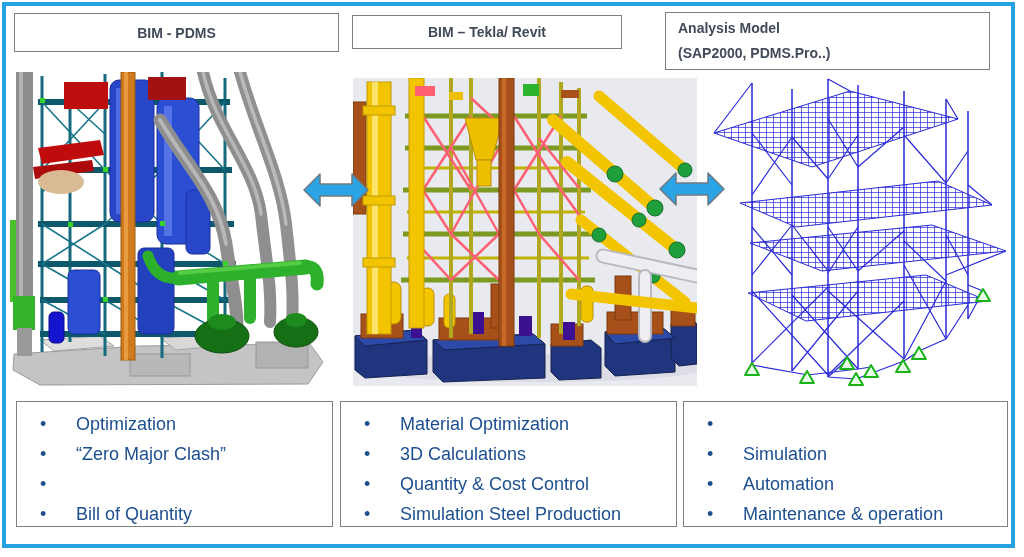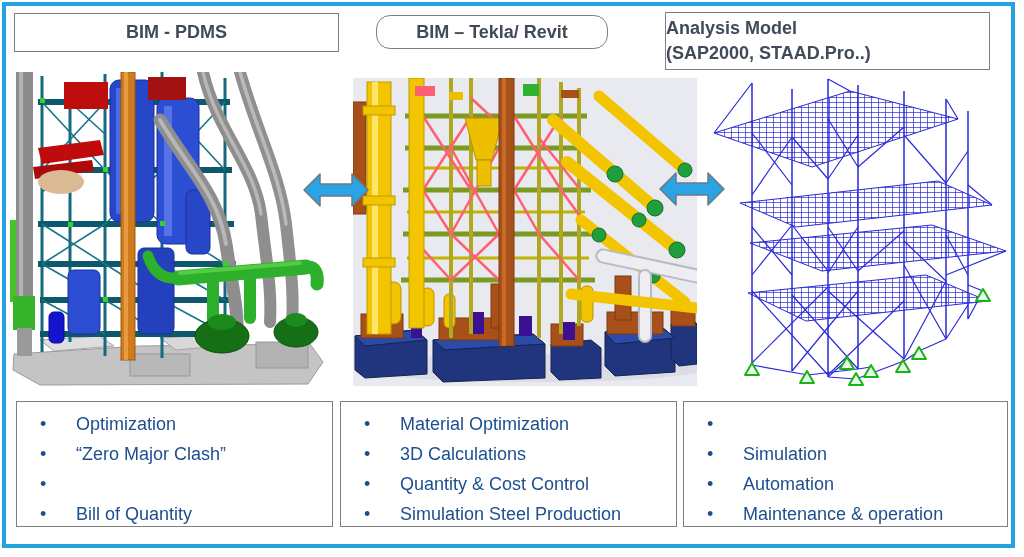--- a/index.html
+++ b/index.html
@@ -1,26 +1,26 @@
 <!DOCTYPE html>
 <html><head>
 <meta charset="utf-8">
 <style>
   html,body{margin:0;padding:0;}
   body{width:1024px;height:557px;position:relative;background:#ffffff;
        font-family:"Liberation Sans",sans-serif;overflow:hidden;}
   .slide-border{position:absolute;left:2px;top:2px;width:1013px;height:546px;
        border:4px solid #25a2e0;box-sizing:border-box;pointer-events:none;}
   .tbox{position:absolute;background:#ffffff;border:1.5px solid #7f7f7f;box-sizing:border-box;
-       color:#414a59;font-weight:bold;font-size:18px;}
+       color:#414a59;font-weight:bold;font-size:14px;}
   .tcenter{display:flex;align-items:center;justify-content:center;}
   #t1{left:14px;top:13px;width:325px;height:39px;}
-  #t2{left:376px;top:15px;width:232px;height:34px;border-radius:14px;}
+  #t2{left:352px;top:15px;width:270px;height:34px;}
   #t3{left:665px;top:12px;width:325px;height:58px;display:flex;flex-direction:column;
-      justify-content:center;line-height:25px;}
+      justify-content:center;padding-left:12px;line-height:25px;}
   .model{position:absolute;}
   #m1{left:10px;top:72px;width:315px;height:314px;}
   #m2{left:353px;top:78px;width:344px;height:308px;}
   #m3{left:700px;top:75px;width:314px;height:311px;}
   .arrow{position:absolute;width:66px;height:38px;}
   #a1{left:303px;top:171px;}
   #a2{left:659px;top:170px;}
   .lbox{position:absolute;top:401px;height:126px;background:#ffffff;
        border:1.5px solid #7f7f7f;box-sizing:border-box;}
   #b1{left:16px;width:317px;}
@@ -36,21 +36,21 @@
 <div class="slide-border"></div>
 
 <div class="tbox tcenter" id="t1">
   <span>BIM - PDMS</span>
 </div>
 <div class="tbox tcenter" id="t2">
   <span>BIM – Tekla/ Revit</span>
 </div>
 <div class="tbox" id="t3">
   <span>Analysis Model</span>
-  <span>(SAP2000, STAAD.Pro..)</span>
+  <span>(SAP2000, PDMS.Pro..)</span>
 </div>
 
 <svg class="model" id="m1" viewBox="0 0 315 314" xmlns="http://www.w3.org/2000/svg">
   <polygon points="4,282 130,274 300,272 313,290 298,312 30,313 3,298" fill="#c4c4c4" stroke="#9b9b9b"></polygon>
   <polygon points="30,268 90,264 104,274 44,279" fill="#dedede" stroke="#a5a5a5"></polygon>
   <polygon points="150,266 215,262 232,272 166,278" fill="#d8d8d8" stroke="#a5a5a5"></polygon>
   <rect x="246" y="270" width="52" height="26" fill="#b2b2b2" stroke="#979797"></rect>
   <rect x="120" y="282" width="60" height="22" fill="#b8b8b8" stroke="#979797"></rect>
   <rect x="0" y="148" width="9" height="82" fill="#49c12d"></rect>
   <rect x="6" y="0" width="17" height="232" fill="#8c8c8c"></rect>

